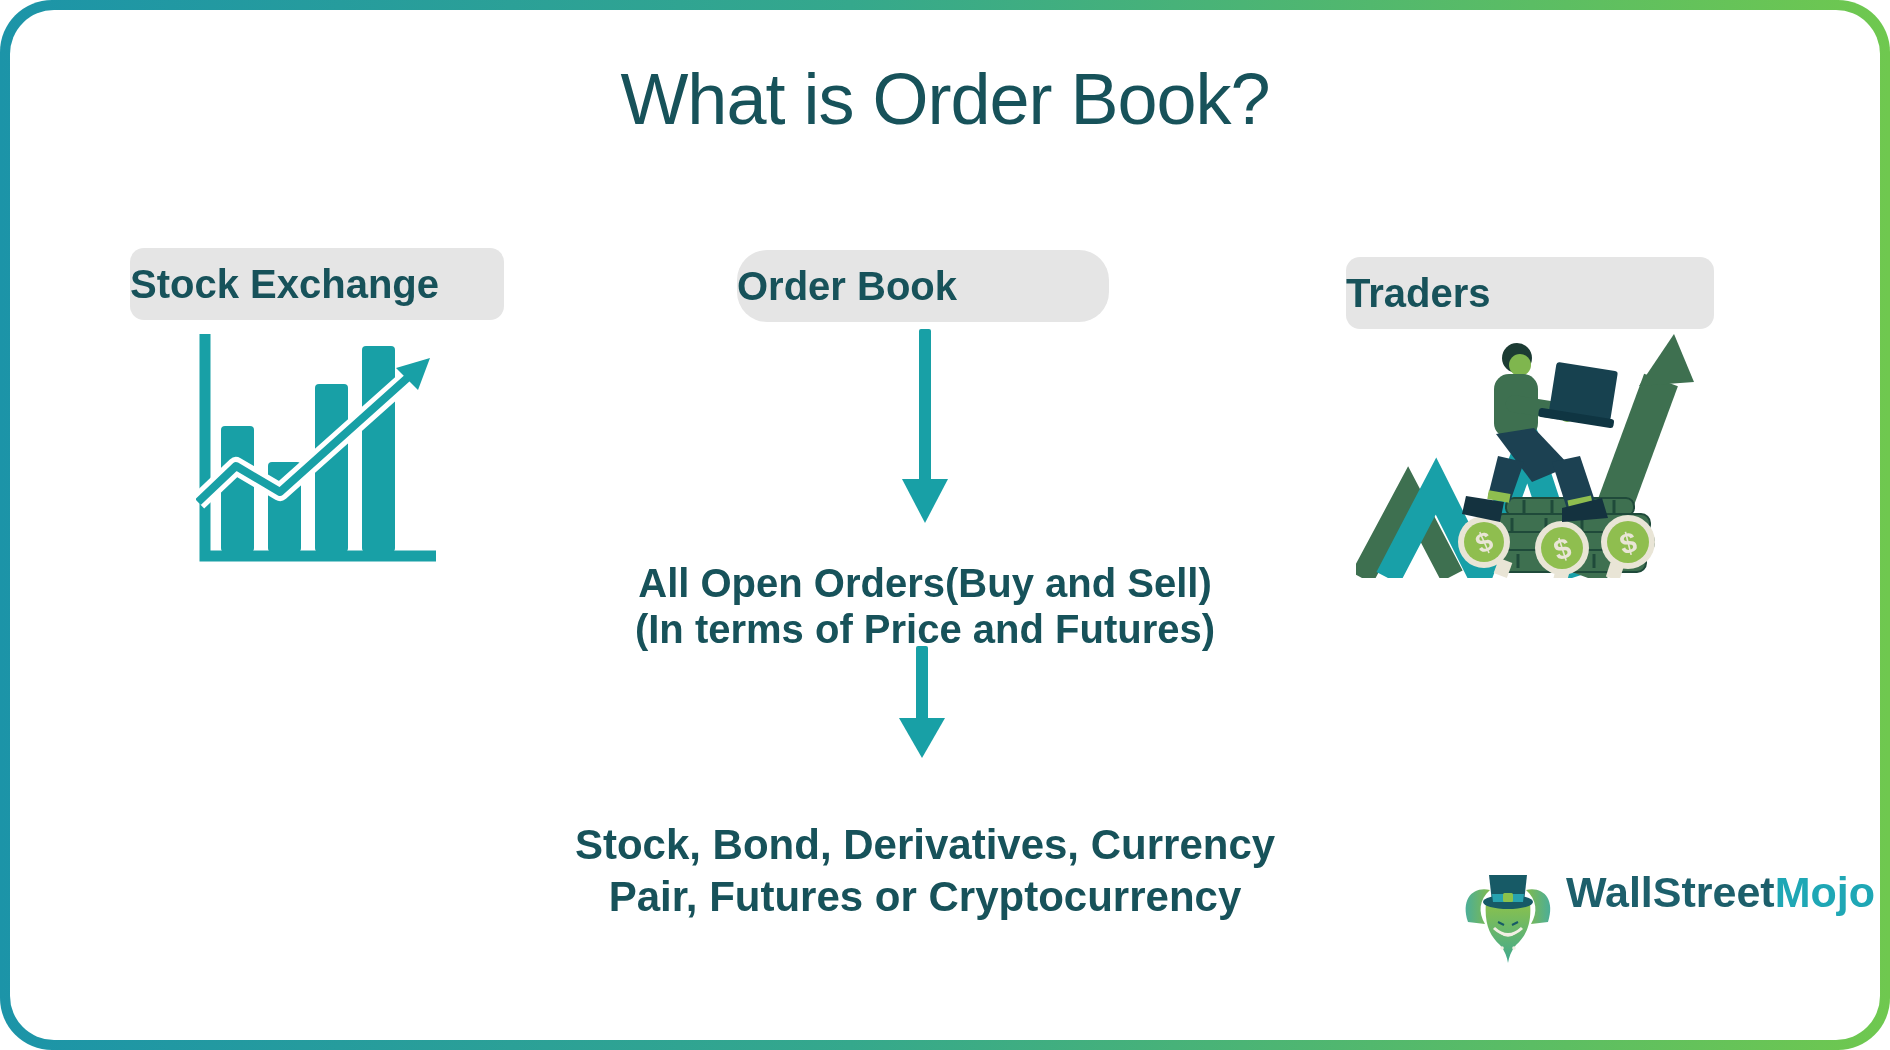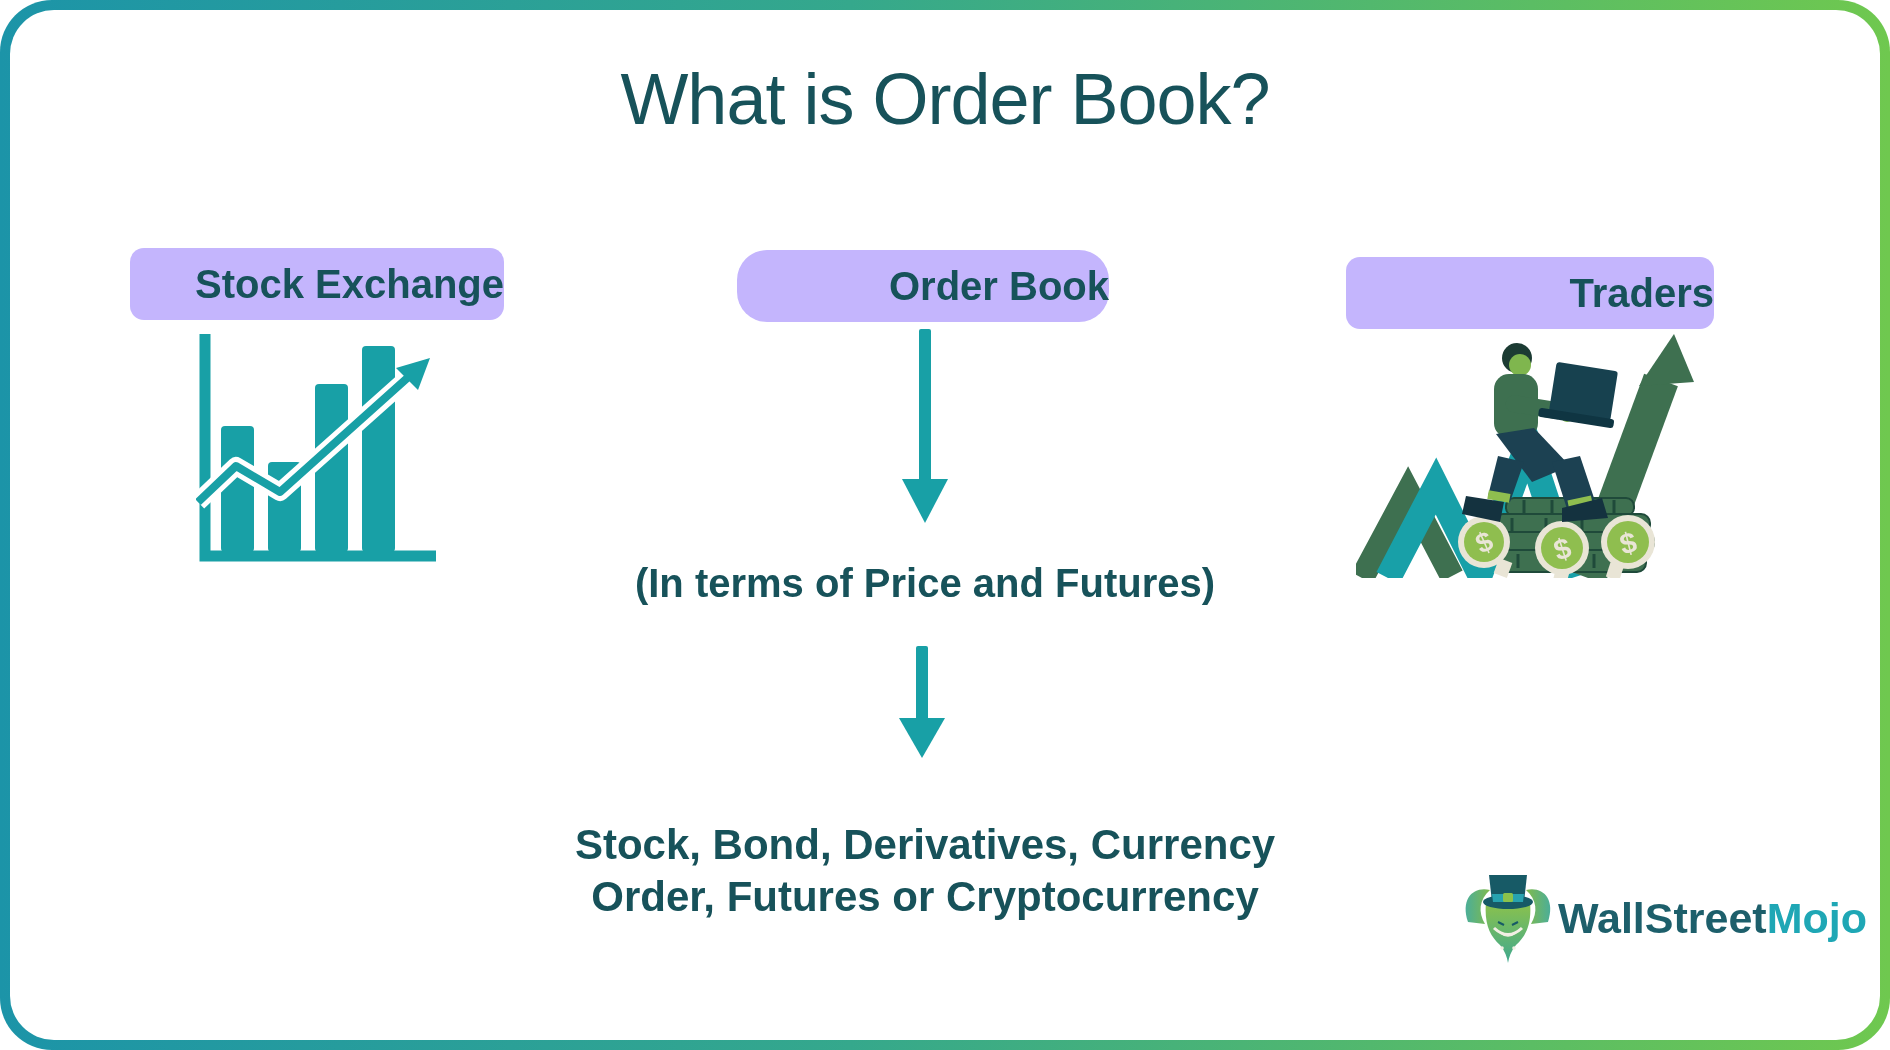--- a/index.html
+++ b/index.html
@@ -10,22 +10,22 @@
   
   .frame { position:absolute; left:0; top:0; width:1890px; height:1050px;
            border-radius:52px;
            background:linear-gradient(90deg,#1C94A8 0%,#35A88C 45%,#6FC84F 100%); }
   .card  { position:absolute; left:10px; top:10px; width:1870px; height:1030px;
            border-radius:44px; background:#ffffff; }
 
   .title { position:absolute; left:0; top:58px; width:100%; text-align:center;
            font-size:72px; font-weight:normal; color:#17525A; letter-spacing:-1px; }
 
-  .badge { position:absolute; background:#c4b5fd; border-radius:14px;
-           display:flex; align-items:center; justify-content:flex-end;
+  .badge { position:absolute; background:#e5e5e5; border-radius:14px;
+           display:flex; align-items:center; justify-content:flex-start;
            font-weight:bold; font-size:40px; color:#17525A; }
   .badge-stock   { left:130px;  top:248px; width:374px; height:72px; }
   .badge-order   { left:737px;  top:250px; width:372px; height:72px;border-radius:30px; }
   .badge-traders { left:1346px; top:257px; width:368px; height:72px; }
 
   .icon-barchart { position:absolute; left:196px; top:330px; width:245px; height:236px; }
   .arrow-1 { position:absolute; left:901px; top:329px; width:48px; height:194px; }
   .arrow-2 { position:absolute; left:898px; top:646px; width:48px; height:112px; }
 
   .note { position:absolute; font-weight:bold; font-size:37px; color:#17525A;
@@ -33,21 +33,21 @@
   .note-electronic { left:642px; top:461px; }
   .note-record     { left:912px; top:461px; }
 
   .block { position:absolute; text-align:center; font-weight:bold; color:#17525A; }
   .open-orders  { left:545px; top:560px; width:760px; font-size:40px; line-height:46px; }
   .instruments  { left:520px; top:791px; width:810px; font-size:42px; line-height:52px;margin-top:28px; }
 
   .illus-trader { position:absolute; left:1356px; top:328px; width:388px; height:250px; }
 
   .logo { position:absolute; left:1458px; top:868px; height:100px;
-          display:flex; align-items:center; }
+          display:flex; gap:8px; }
   .logo svg { width:100px; height:100px; }
   .logo-text { font-size:43px; font-weight:bold; letter-spacing:0; }
   .logo-text .p1 { color:#1D5F6B; }
   .logo-text .p2 { color:#1FA7B5; }
 </style>
 </head>
 <body>
 
 <div class="canvas">
   <div class="frame"></div>
@@ -76,31 +76,32 @@
     <polygon points="234,28 222,60 200,38" fill="#18A0A6"></polygon>
   </svg>
 
   <svg class="arrow-1" viewBox="0 0 48 194">
     <rect x="18" y="0" width="12" height="158" rx="2" fill="#18A0A6"></rect>
     <polygon points="1,150 47,150 24,194" fill="#18A0A6"></polygon>
   </svg>
 
 
   <div class="block open-orders">
+    <div>All Open Orders(Buy and Sell)</div>
     <div>(In terms of Price and Futures)</div>
   </div>
 
   <svg class="arrow-2" viewBox="0 0 48 112">
     <rect x="18" y="0" width="12" height="78" rx="2" fill="#18A0A6"></rect>
     <polygon points="1,72 47,72 24,112" fill="#18A0A6"></polygon>
   </svg>
 
   <div class="block instruments">
     <div>Stock, Bond, Derivatives, Currency</div>
-    <div>Order, Futures or Cryptocurrency</div>
+    <div>Pair, Futures or Cryptocurrency</div>
   </div>
 
   <svg class="illus-trader" viewBox="0 0 388 250">
 
     <polyline points="6,250 52,164 96,248" fill="none" stroke="#3E7050" stroke-width="24"></polyline>
     <polyline points="32,250 80,158 124,246 172,116 216,250" fill="none" stroke="#18A0A8" stroke-width="26"></polyline>
 
     <line x1="232" y1="250" x2="305" y2="52" stroke="#3E7050" stroke-width="36"></line>
     <polygon points="283,58 318,6 338,54" fill="#3E7050"></polygon>
 

